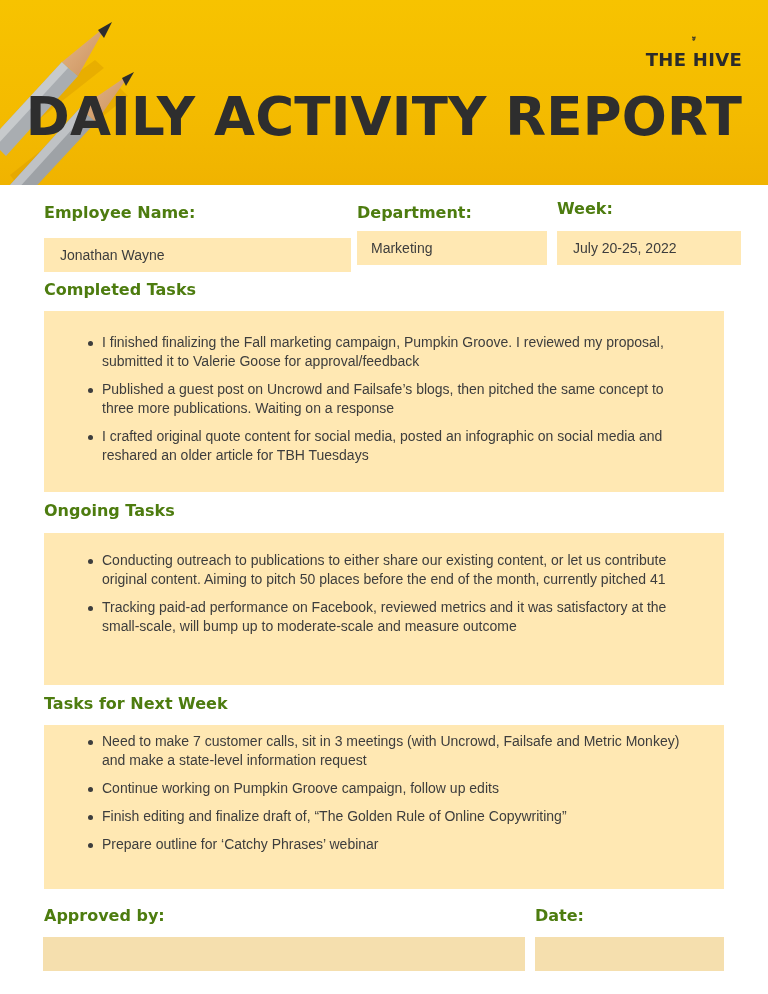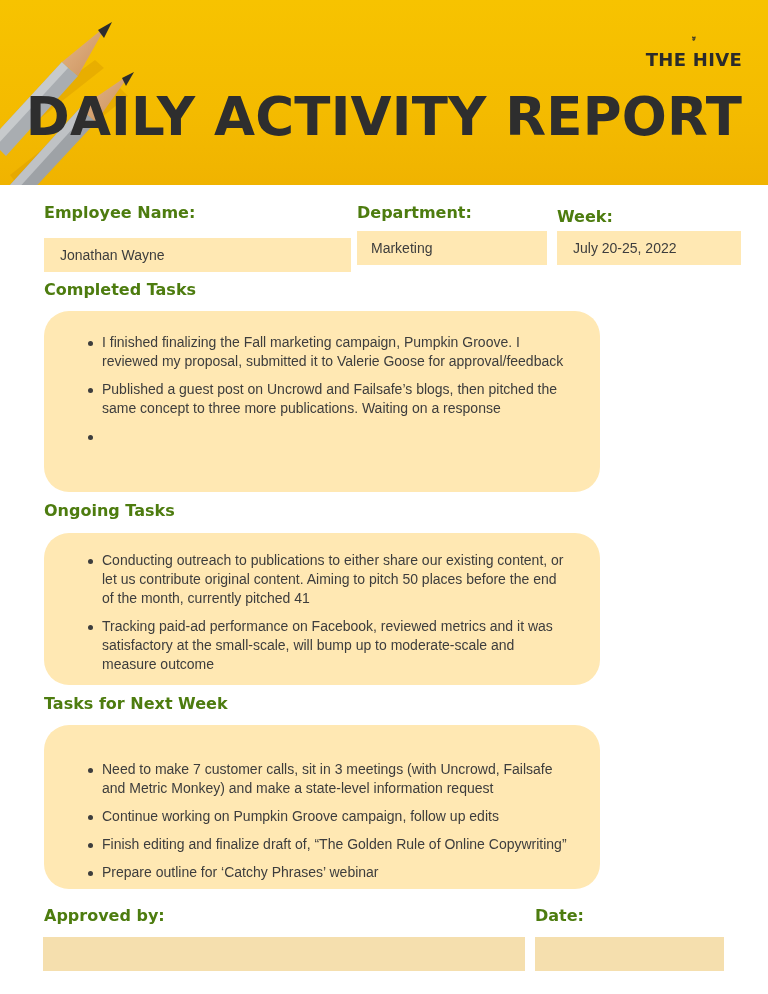--- a/index.html
+++ b/index.html
@@ -32,21 +32,21 @@
       font-size: 16px; color: #4d7c0f;
     }
     .field {
       position: absolute; background: #ffe8b3; height: 34px;
       font-size: 14px; color: #3d3d3d; line-height: 34px; padding-left: 16px;
       font-family: "Liberation Sans", sans-serif;
     }
     .field.sign { background: #f5dfae; }
 
     .box {
-      position: absolute; left: 44px; width: 556px; background: #ffe8b3; border-radius: 25px;
+      position: absolute; left: 44px; width: 680px; background: #ffe8b3;
     }
     .box ul { list-style: none; padding: 0; }
     .box li {
       position: relative; padding-left: 58px; padding-right: 30px;
       font-size: 14px; line-height: 19px; color: #3d3d3d; margin-bottom: 9px;
       font-family: "Liberation Sans", sans-serif;
     }
     .box li .bullet {
       position: absolute; left: 44px; top: 8px; width: 5px; height: 5px;
       border-radius: 50%; background: #3d3d3d;
@@ -89,45 +89,45 @@
       <path d="M24 3 L27 0" stroke="#2b2b2b" stroke-width="1.5"></path>
     </svg>
     <span class="brand-name">THE HIVE</span>
   </div>
 
   <div class="title">DAILY ACTIVITY REPORT</div>
 </div>
 
 <div class="label" style="left:44px; top:203px;">Employee Name:</div>
 <div class="label" style="left:357px; top:203px;">Department:</div>
-<div class="label" style="left:557px; top:207px;text-align:center;">Week:</div>
+<div class="label" style="left:557px; top:199px;text-align:center;">Week:</div>
 
 <div class="field" style="left:44px; top:238px; width:307px;">Jonathan Wayne</div>
 <div class="field" style="left:357px; top:231px; width:190px; padding-left:14px;">Marketing</div>
 <div class="field" style="left:557px; top:231px; width:184px; ">July 20-25, 2022</div>
 
 <div class="label" style="left:44px; top:280px;">Completed Tasks</div>
 <div class="box" style="top:311px; height:181px; padding-top:22px;">
   <ul>
     <li><span class="bullet"></span><span>I finished finalizing the Fall marketing campaign, Pumpkin Groove. I reviewed my proposal, submitted it to Valerie Goose for approval/feedback</span></li>
     <li><span class="bullet"></span><span>Published a guest post on Uncrowd and Failsafe’s blogs, then pitched the same concept to three more publications. Waiting on a response</span></li>
-    <li><span class="bullet"></span></li>
+    <li><span class="bullet"></span><span>I crafted original quote content for social media, posted an infographic on social media and reshared an older article for TBH Tuesdays</span></li>
   </ul>
 </div>
 
 <div class="label" style="left:44px; top:501px;">Ongoing Tasks</div>
 <div class="box" style="top:533px; height:152px; padping-top:0; padding-top:18px;">
   <ul>
     <li><span class="bullet"></span><span>Conducting outreach to publications to either share our existing content, or let us contribute original content. Aiming to pitch 50 places before the end of the month, currently pitched 41</span></li>
     <li><span class="bullet"></span><span>Tracking paid-ad performance on Facebook, reviewed metrics and it was satisfactory at the small-scale, will bump up to moderate-scale and measure outcome</span></li>
   </ul>
 </div>
 
 <div class="label" style="left:44px; top:694px;">Tasks for Next Week</div>
-<div class="box" style="top:725px; height:164px; padding-top:35px;">
+<div class="box" style="top:725px; height:164px; padding-top:7px;">
   <ul>
     <li><span class="bullet"></span><span>Need to make 7 customer calls, sit in 3 meetings (with Uncrowd, Failsafe and Metric Monkey) and make a state-level information request</span></li>
     <li><span class="bullet"></span><span>Continue working on Pumpkin Groove campaign, follow up edits</span></li>
     <li><span class="bullet"></span><span>Finish editing and finalize draft of, “The Golden Rule of Online Copywriting”</span></li>
     <li><span class="bullet"></span><span>Prepare outline for ‘Catchy Phrases’ webinar</span></li>
   </ul>
 </div>
 
 <div class="label" style="left:44px; top:906px;">Approved by:</div>
 <div class="label" style="left:535px; top:906px;">Date:</div>

